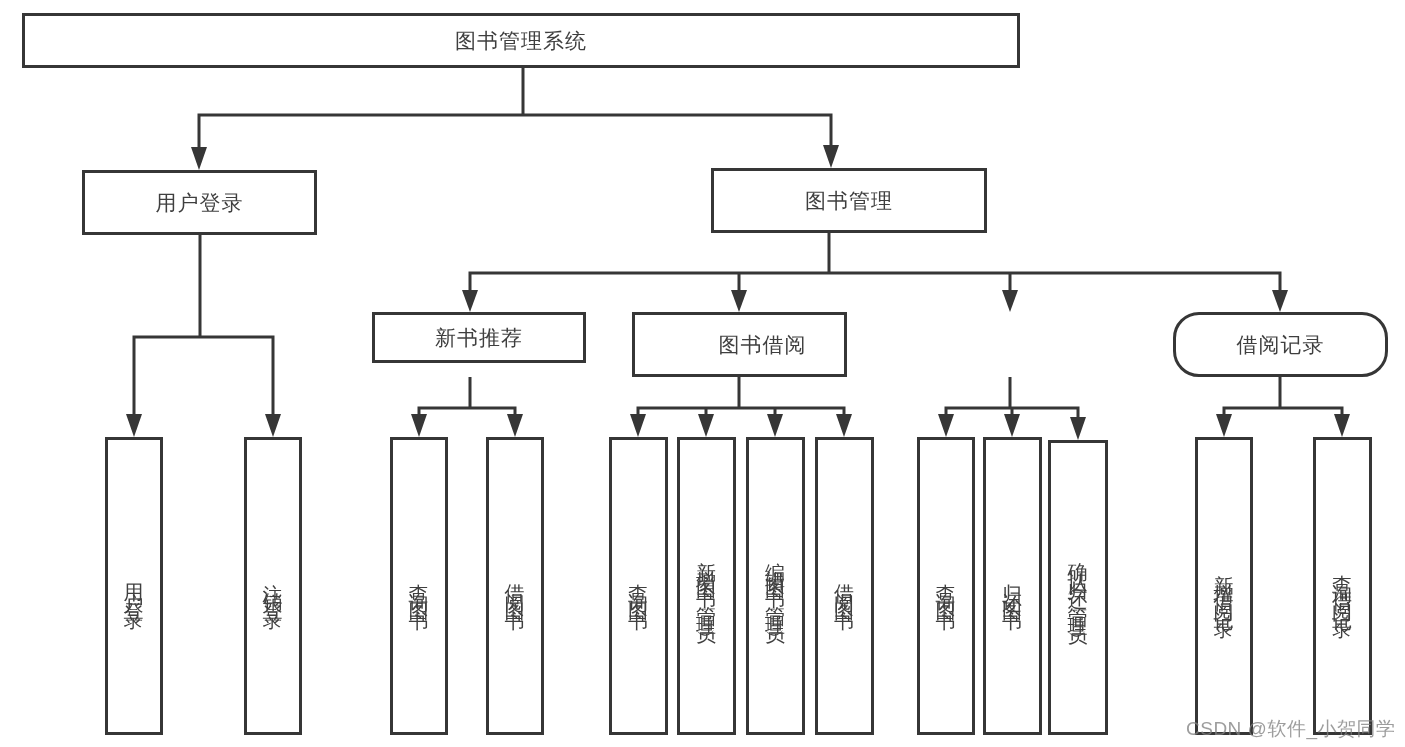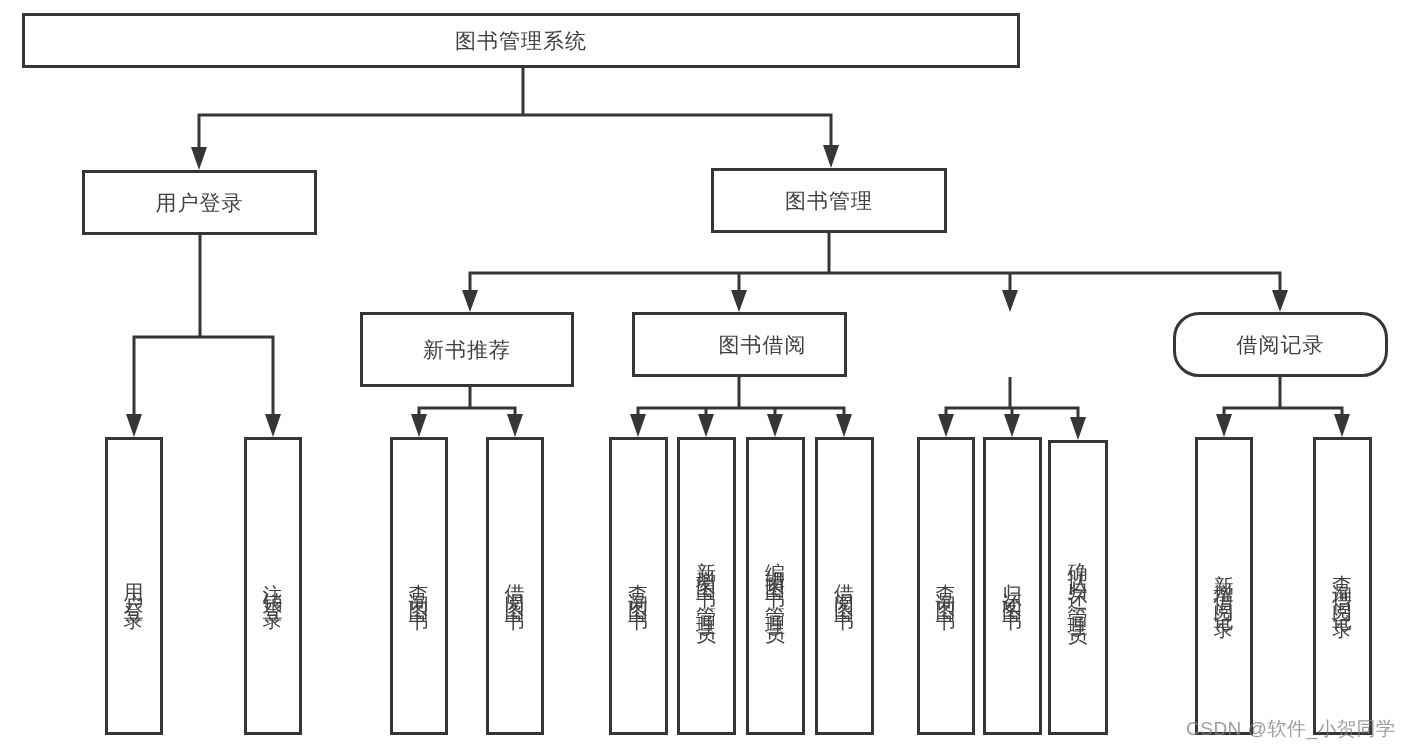--- a/index.html
+++ b/index.html
@@ -100,25 +100,25 @@
     </g>
   </svg>
 
   <div class="box hbox" style="left:22px; top:13px; width:998px; height:55px;">
     <span>图书管理系统</span>
   </div>
 
   <div class="box hbox" style="left:82px; top:170px; width:235px; height:65px;">
     <span>用户登录</span>
   </div>
-  <div class="box hbox" style="left:711px; top:168px; width:236px; height:65px;">
+  <div class="box hbox" style="left:711px; top:168px; width:276px; height:65px;">
     <span>图书管理</span>
   </div>
 
-  <div class="box hbox" style="left:360px; top:312px; width:214px; height:75px;">
+  <div class="box hbox" style="left:372px; top:312px; width:214px; height:51px;">
     <span>新书推荐</span>
   </div>
   <div class="box hbox" style="left:632px; top:312px; width:215px; height:65px;padding-left:46px;">
     <span>图书借阅</span>
   </div>
   <div class="box hbox" style="left:1173px; top:312px; width:215px; height:65px;border-radius:26px;">
     <span>借阅记录</span>
   </div>
 
   <div class="box vbox" style="left:105px; top:437px; width:58px; height:298px;">

